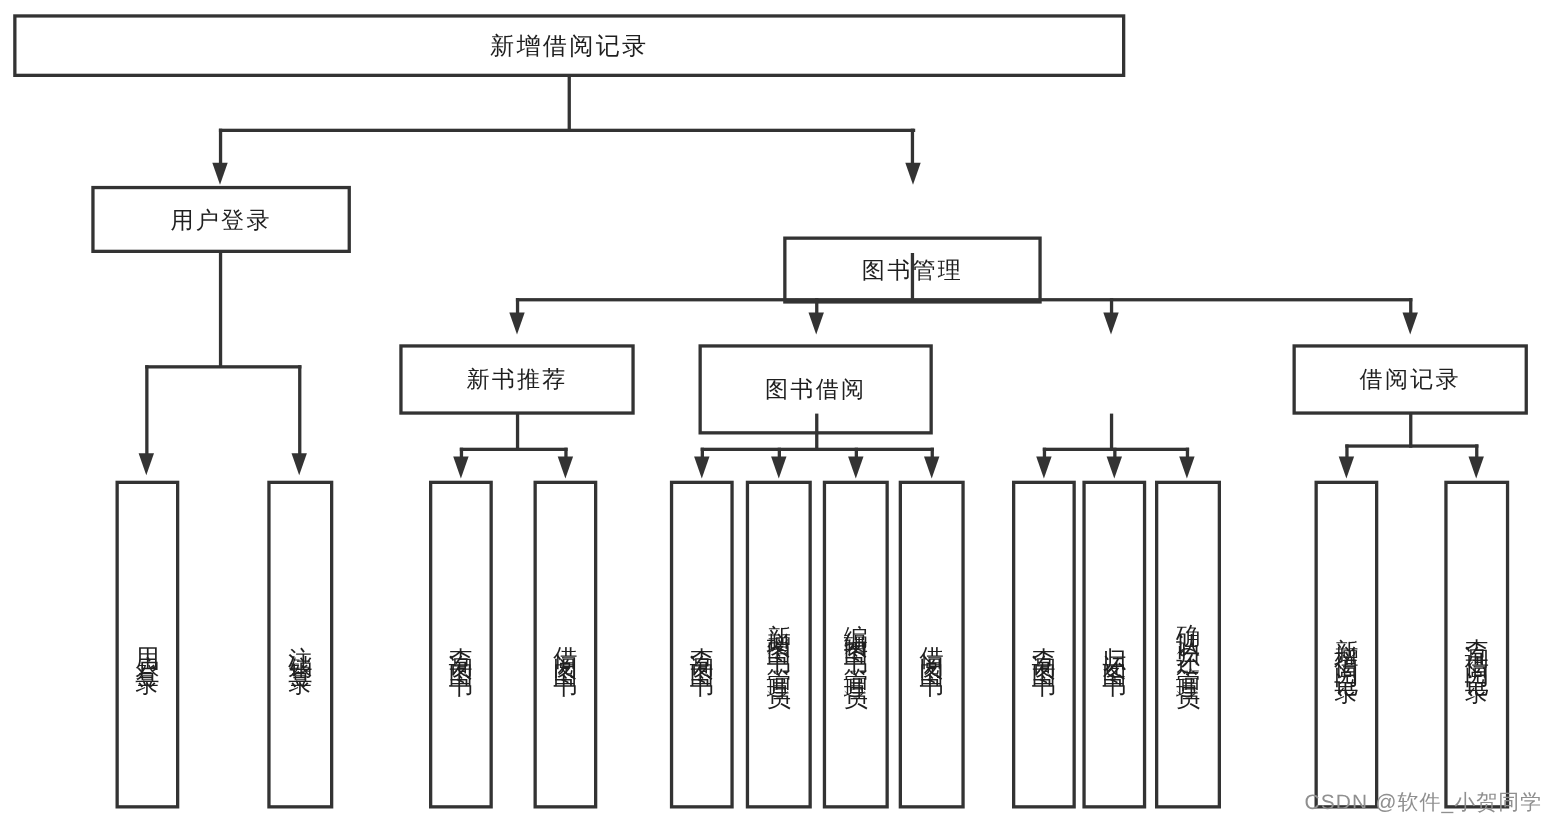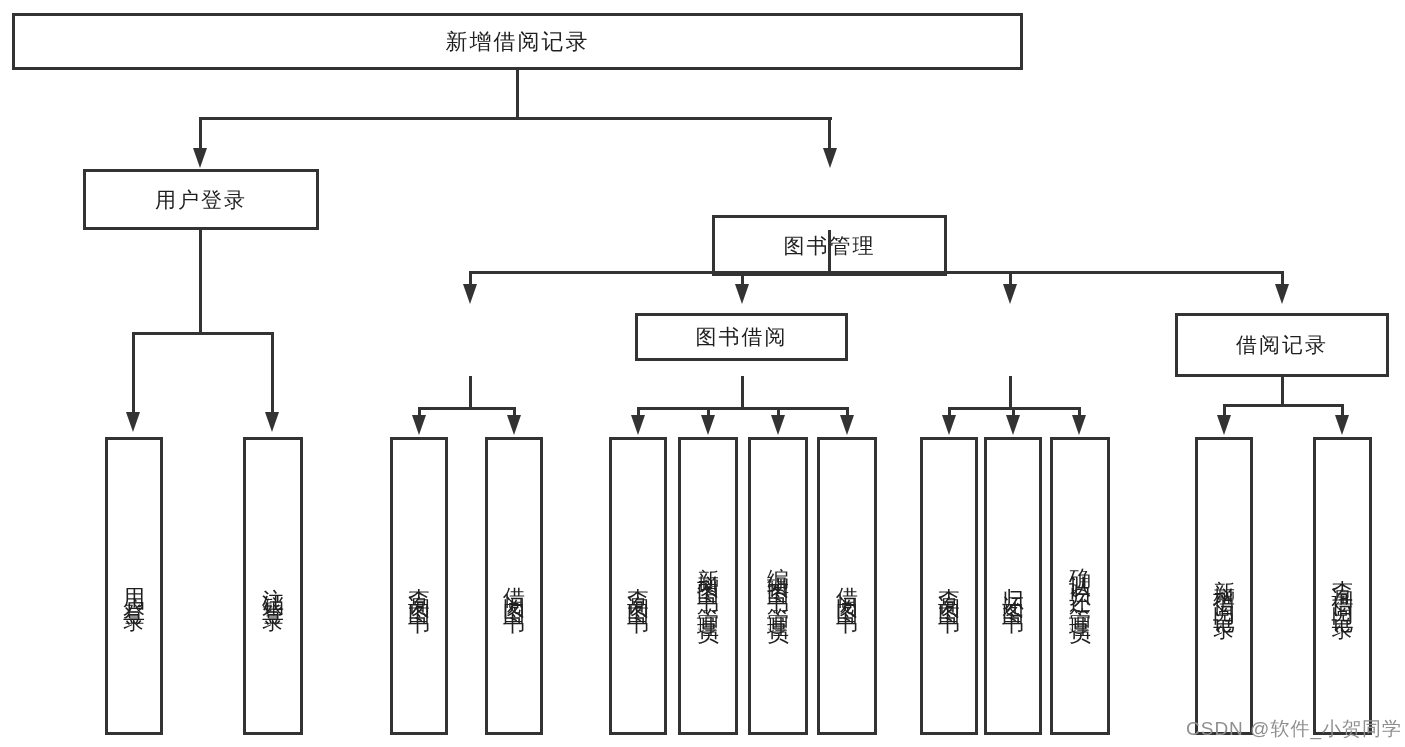--- a/index.html
+++ b/index.html
@@ -56,21 +56,24 @@
     <span>新增借阅记录</span>
   </div>
 
   <div class="node node-h" style="left:83px;top:169px;width:236px;height:61px;">
     <span>用户登录</span>
   </div>
   <div class="node node-h" style="left:712px;top:169px;width:235px;height:61px;margin-top:46px;">
     <span>图书管理</span>
   </div>
 
-  <div class="node node-h" style="left:635px;top:313px;width:213px;height:48px;">
+  <div class="node node-h" style="left:363px;top:313px;width:214px;height:64px;">
+    <span>新书推荐</span>
+  </div>
+  <div class="node node-h" style="left:635px;top:313px;width:213px;height:82px;">
     <span>图书借阅</span>
   </div>
   <div class="node node-h" style="left:1175px;top:313px;width:214px;height:64px;">
     <span>借阅记录</span>
   </div>
 
   <div class="node leaf" style="left:105px;top:437px;width:58px;height:298px;">
     <span>用户登录</span>
   </div>
   <div class="node leaf" style="left:243px;top:437px;width:60px;height:298px;">

